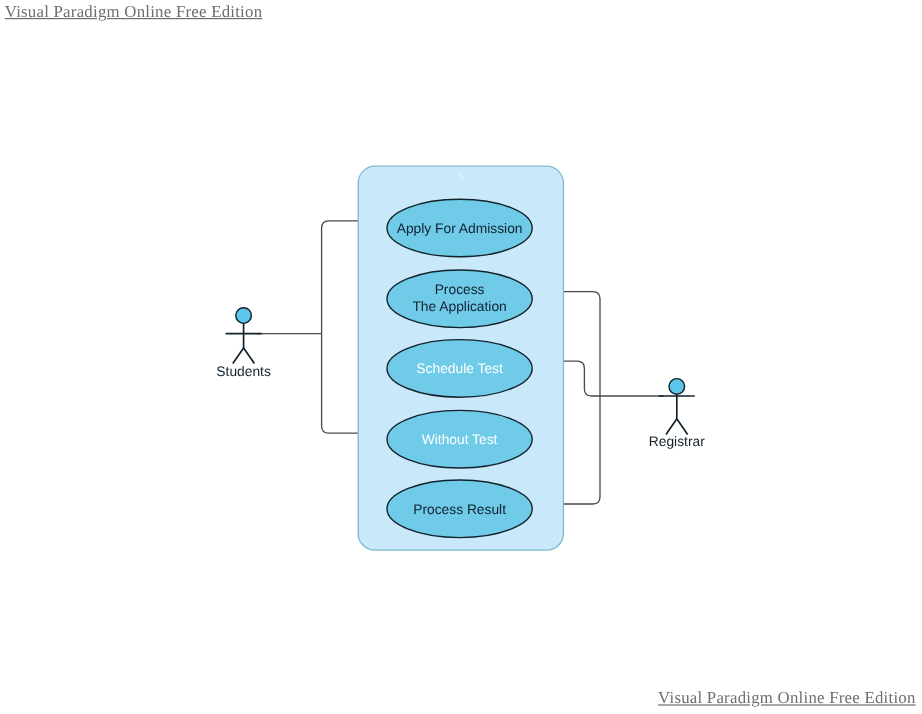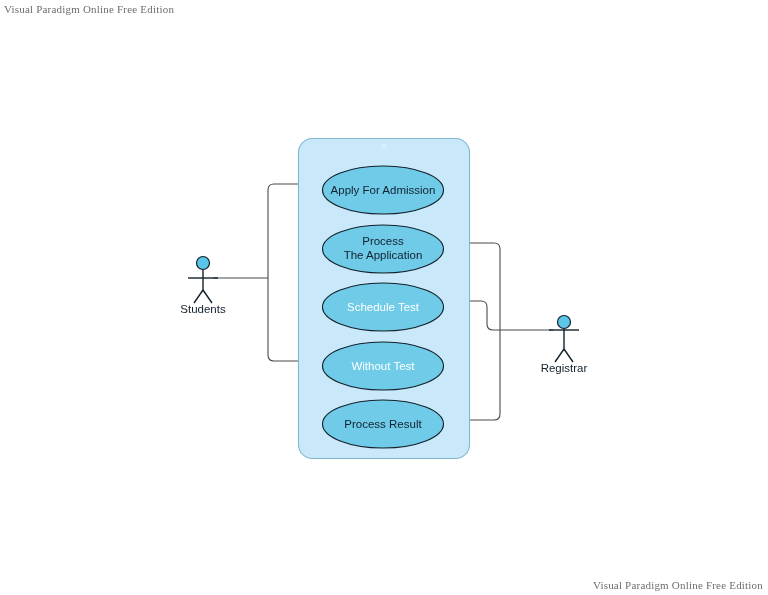--- a/index.html
+++ b/index.html
@@ -18,24 +18,25 @@
   #canvas {
     position: absolute;
     left: 0;
     top: 0;
     width: 768px;
     height: 595px;
   }
   .watermark {
     position: absolute;
     font-family: "Liberation Serif", "DejaVu Serif", serif;
-    font-size: 11px;
+    font-size: 14px;
     color: #6e6e6e;
     letter-spacing: 0.2px;
     white-space: nowrap;
+    text-decoration: underline;
   }
   #watermark-top {
     left: 4px;
     top: 3px;
   }
   #watermark-bottom {
     right: 5px;
     bottom: 4px;
   }
   svg text {

